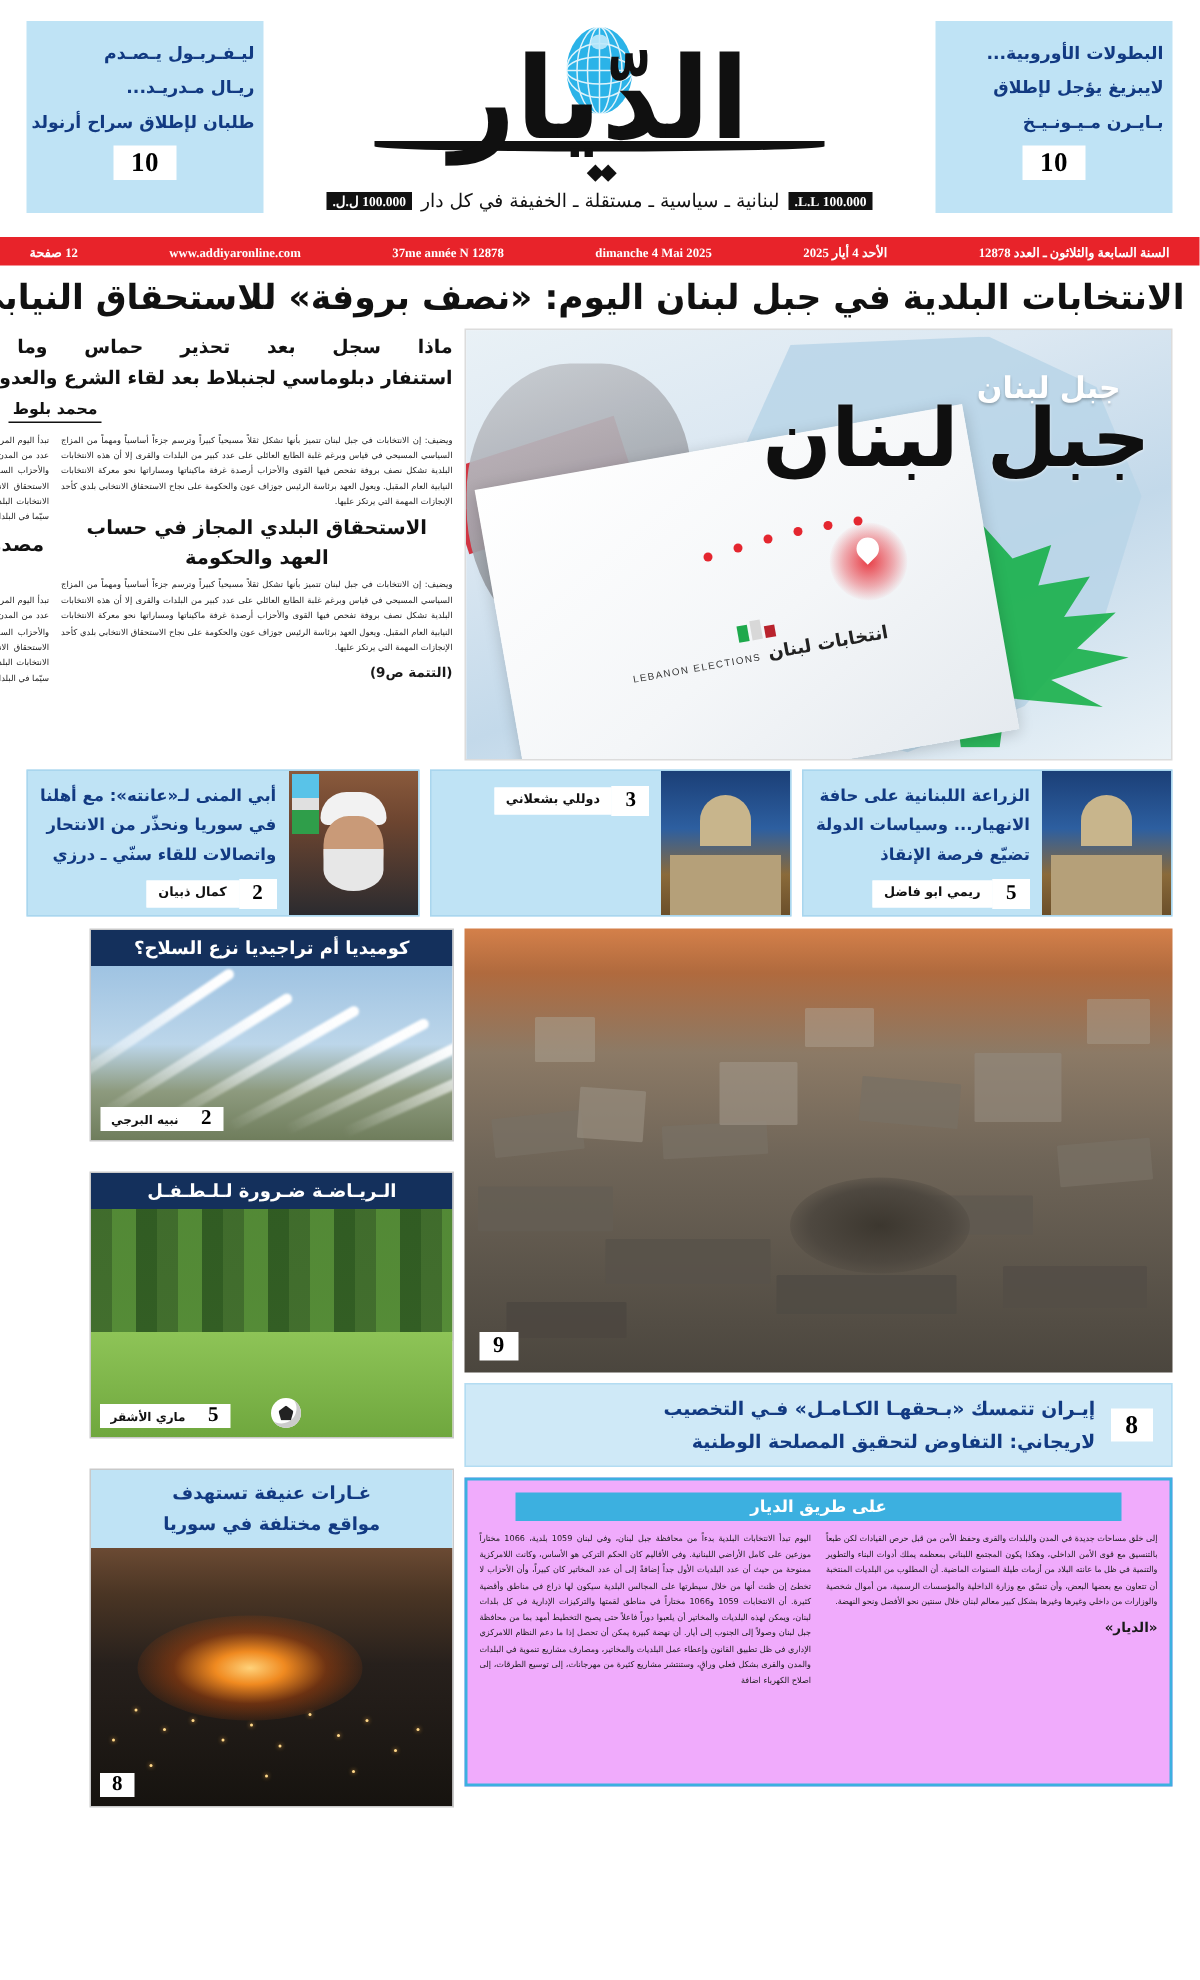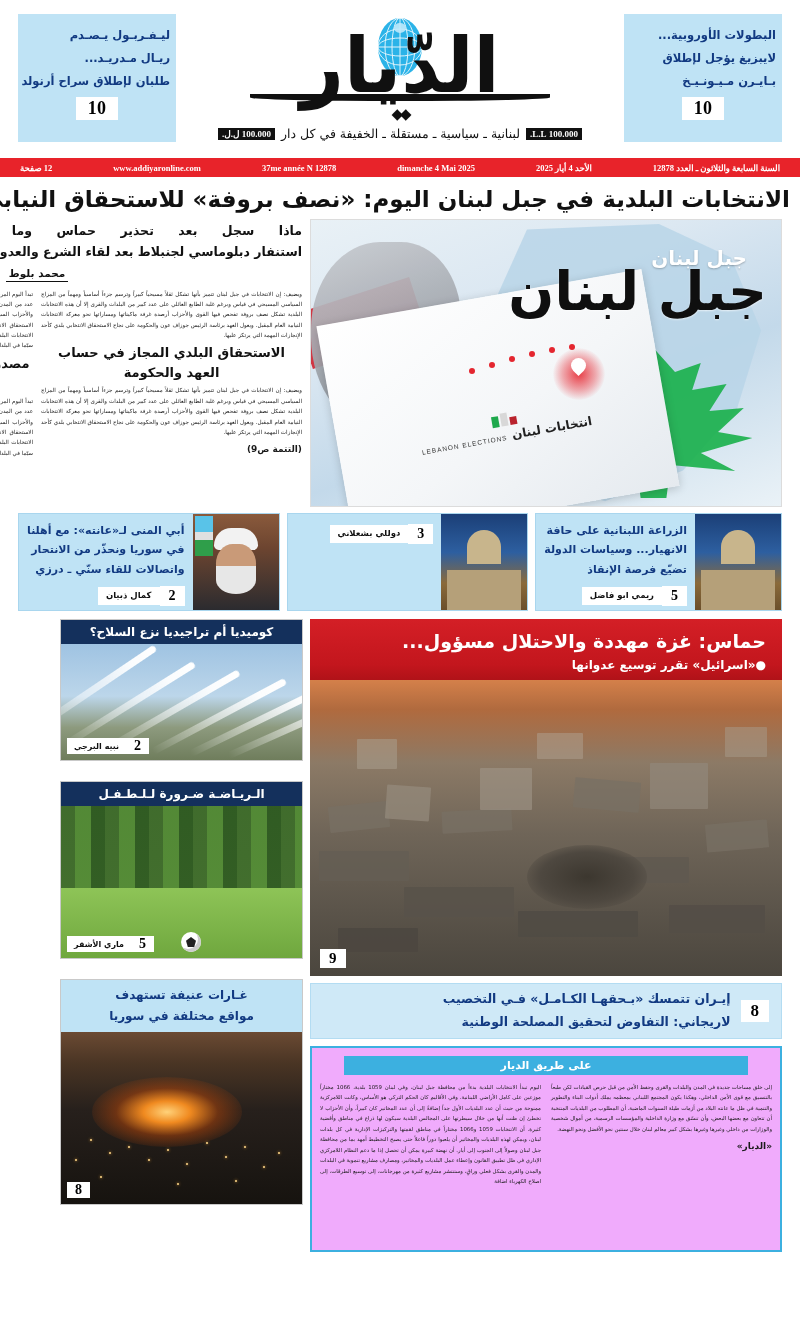--- a/index.html
+++ b/index.html
@@ -548,24 +548,20 @@
         </div>
       </div>
     </div>
   </div>
 
   <div class="lower">
 
     <div class="lower-left">
 
       <div>
-        <div class="gaza-banner">
-          <div class="gaza-h1">حماس: غزة مهددة والاحتلال مسؤول...</div>
-          <div class="gaza-h2">●«اسرائيل» تقرر توسيع عدوانها</div>
-        </div>
         <div class="gaza-photo">
           <div class="rubble">
             <i style="left:4%;top:42%;width:60px;height:26px;transform:rotate(-6deg)"></i>
             <i style="left:16%;top:36%;width:44px;height:34px;transform:rotate(4deg);background:rgba(150,140,126,.7)"></i>
             <i style="left:28%;top:44%;width:70px;height:22px;transform:rotate(-3deg)"></i>
             <i style="left:2%;top:58%;width:90px;height:30px;background:rgba(100,94,84,.8)"></i>
             <i style="left:36%;top:30%;width:52px;height:42px;background:rgba(160,150,136,.6)"></i>
             <i style="left:56%;top:34%;width:66px;height:30px;transform:rotate(5deg)"></i>
             <i style="left:72%;top:28%;width:58px;height:46px;background:rgba(145,136,122,.7)"></i>
             <i style="left:84%;top:48%;width:62px;height:28px;transform:rotate(-5deg)"></i>

